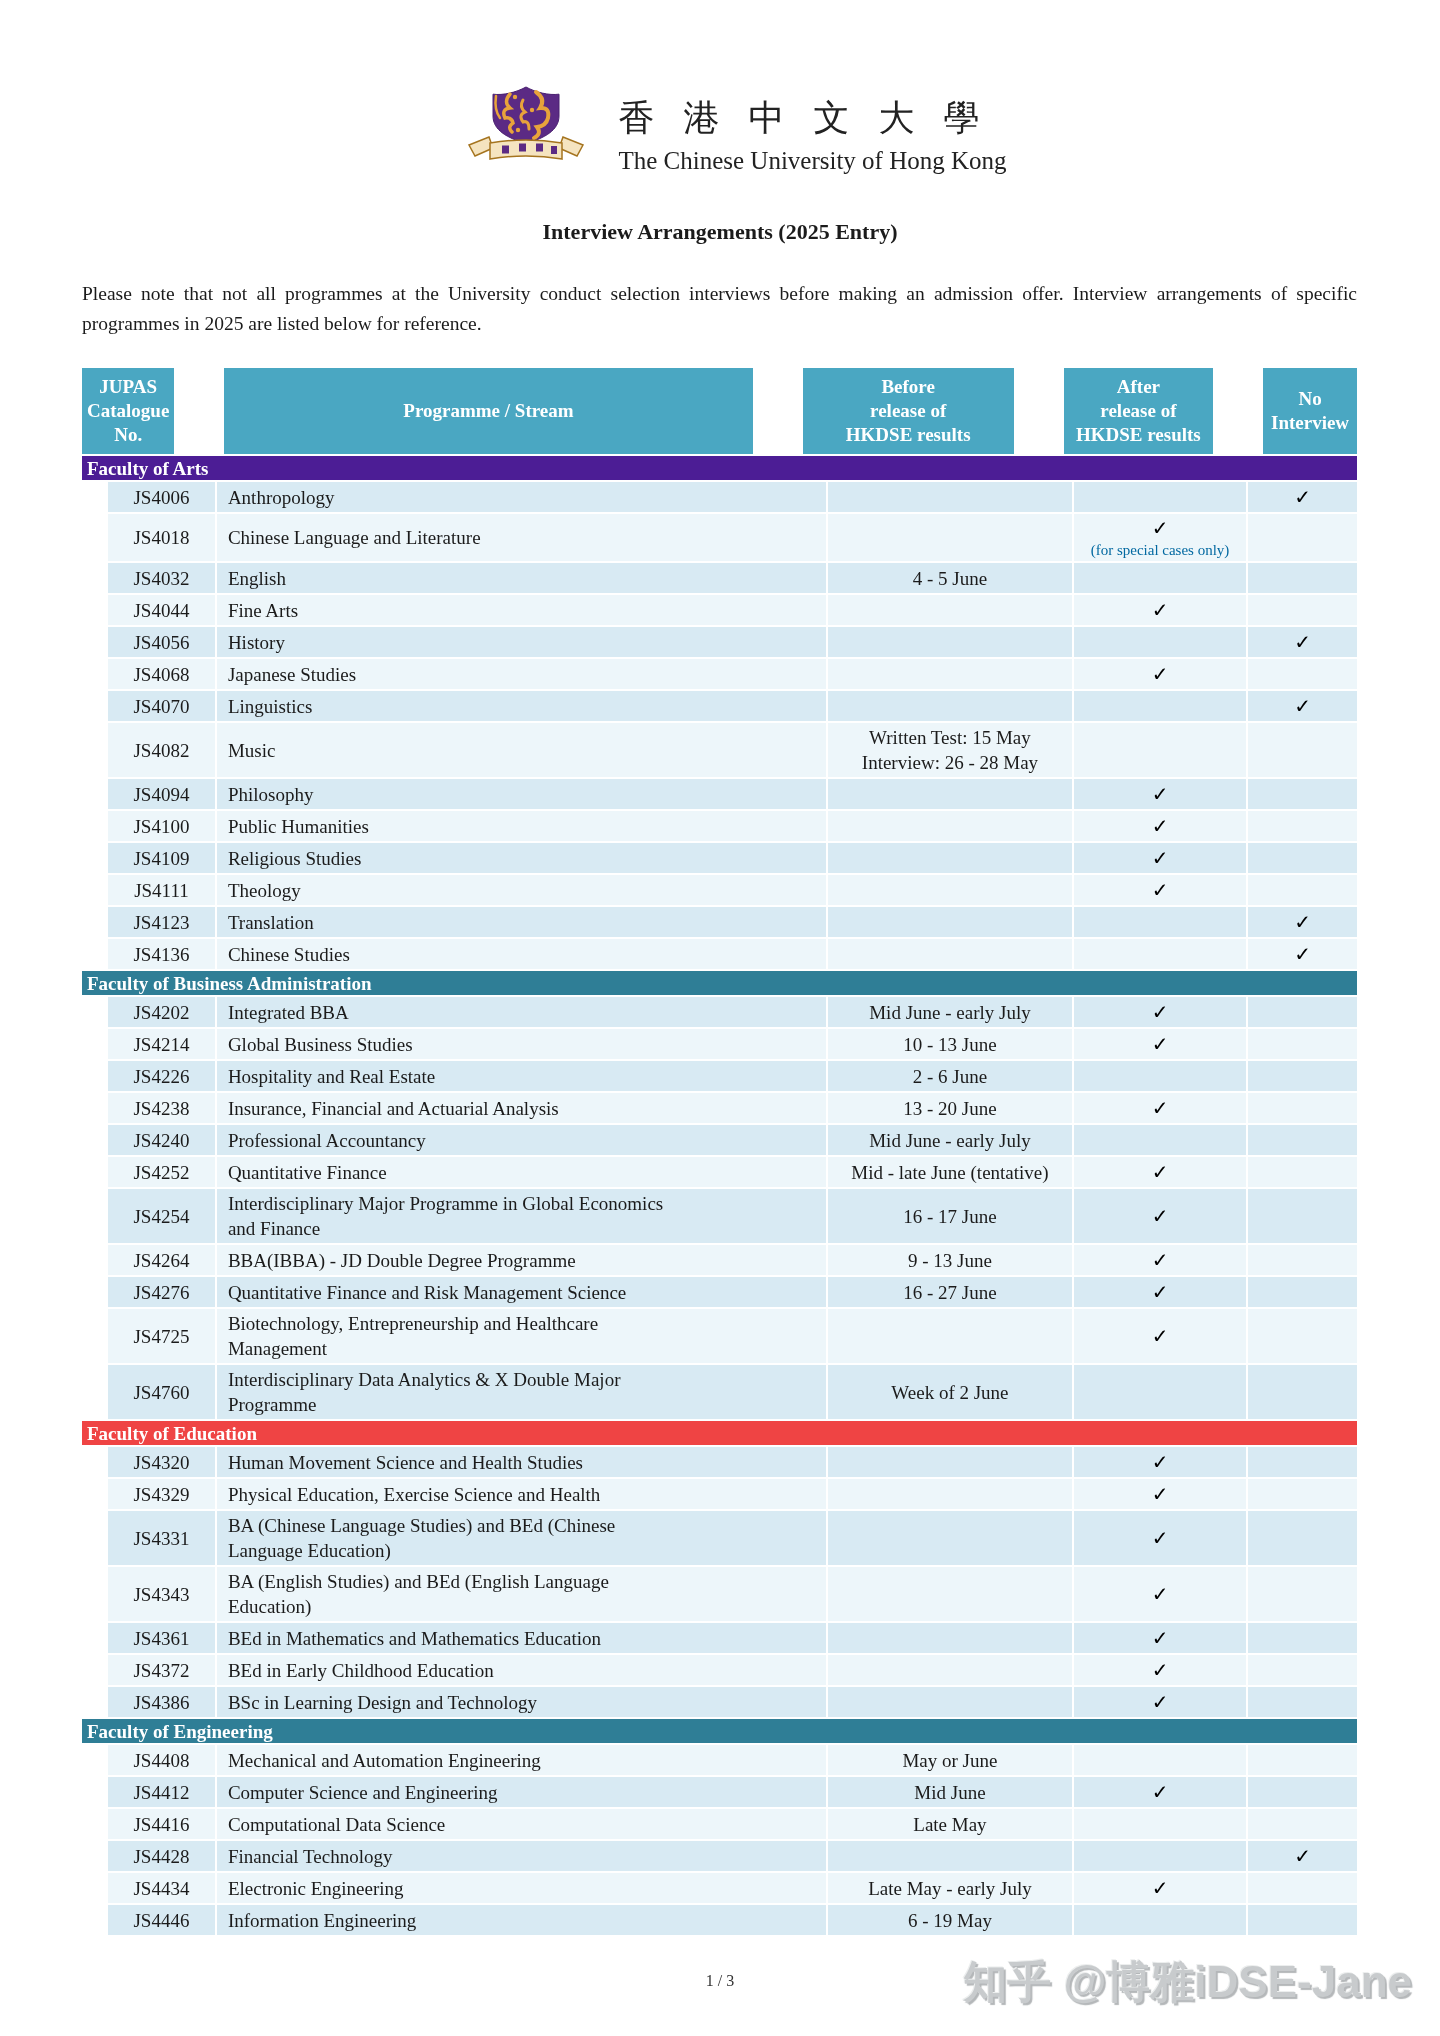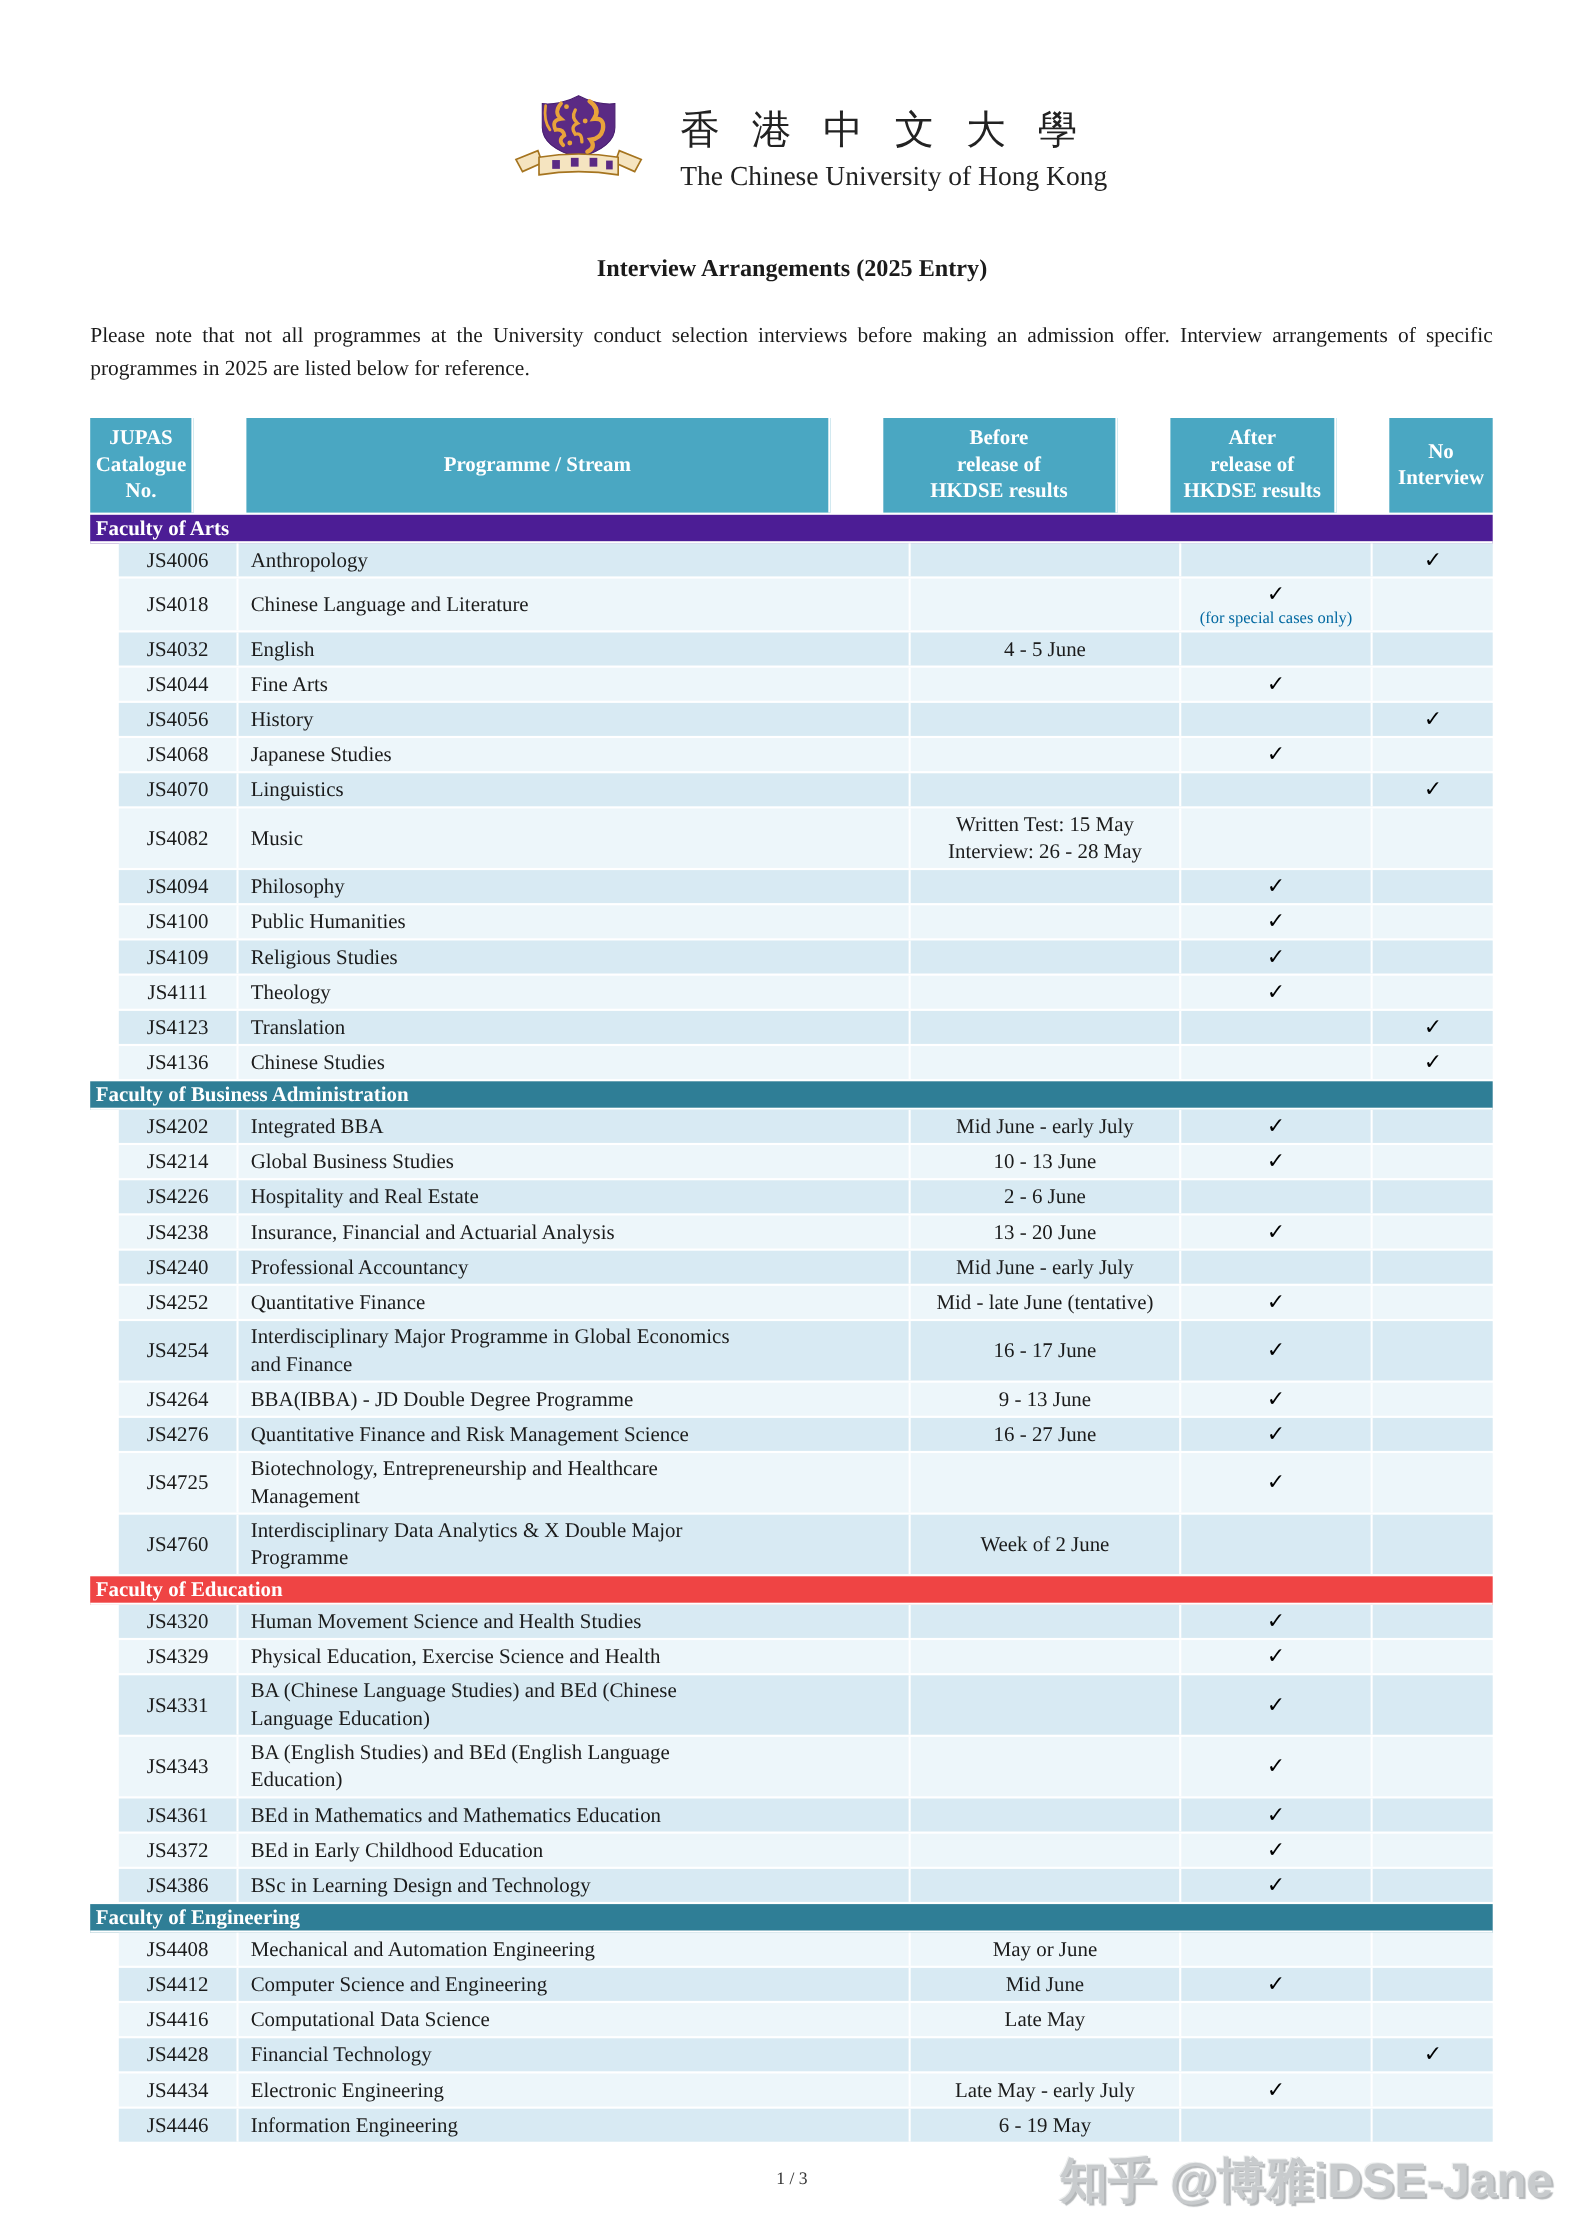--- a/index.html
+++ b/index.html
@@ -12,21 +12,21 @@
     color:#1b1b1b;
     overflow:hidden;
   }
   
   .logo-row { padding-top:86px; display:flex; justify-content:center; align-items:flex-start; gap:32px;padding-left:33px; }
   .emblem { flex:0 0 auto; }
   .logo-text { margin-top:8px; }
   .logo-cn { font-size:36px; letter-spacing:10px; color:#222; white-space:nowrap; }
   .logo-en { font-size:25px; margin-top:4px; color:#222; white-space:nowrap; }
   
-  .doc-title { margin-top:56px; text-align:center; font-size:22px; font-weight:bold; }
+  .doc-title { margin-top:44px; text-align:center; font-size:22px; font-weight:bold; }
   .intro {
     margin:34px 83px 0 82px;
     font-size:19.5px; line-height:30px;
     text-align:justify;
   }
   
   .tbl { margin:29px 83px 0 82px; }
   .t-head { display:flex; border-bottom:2px solid #fff;gap:48px; }
   .t-hcell {
     background:#4aa7c2; color:#fff; font-weight:bold; font-size:19px; line-height:24px;

